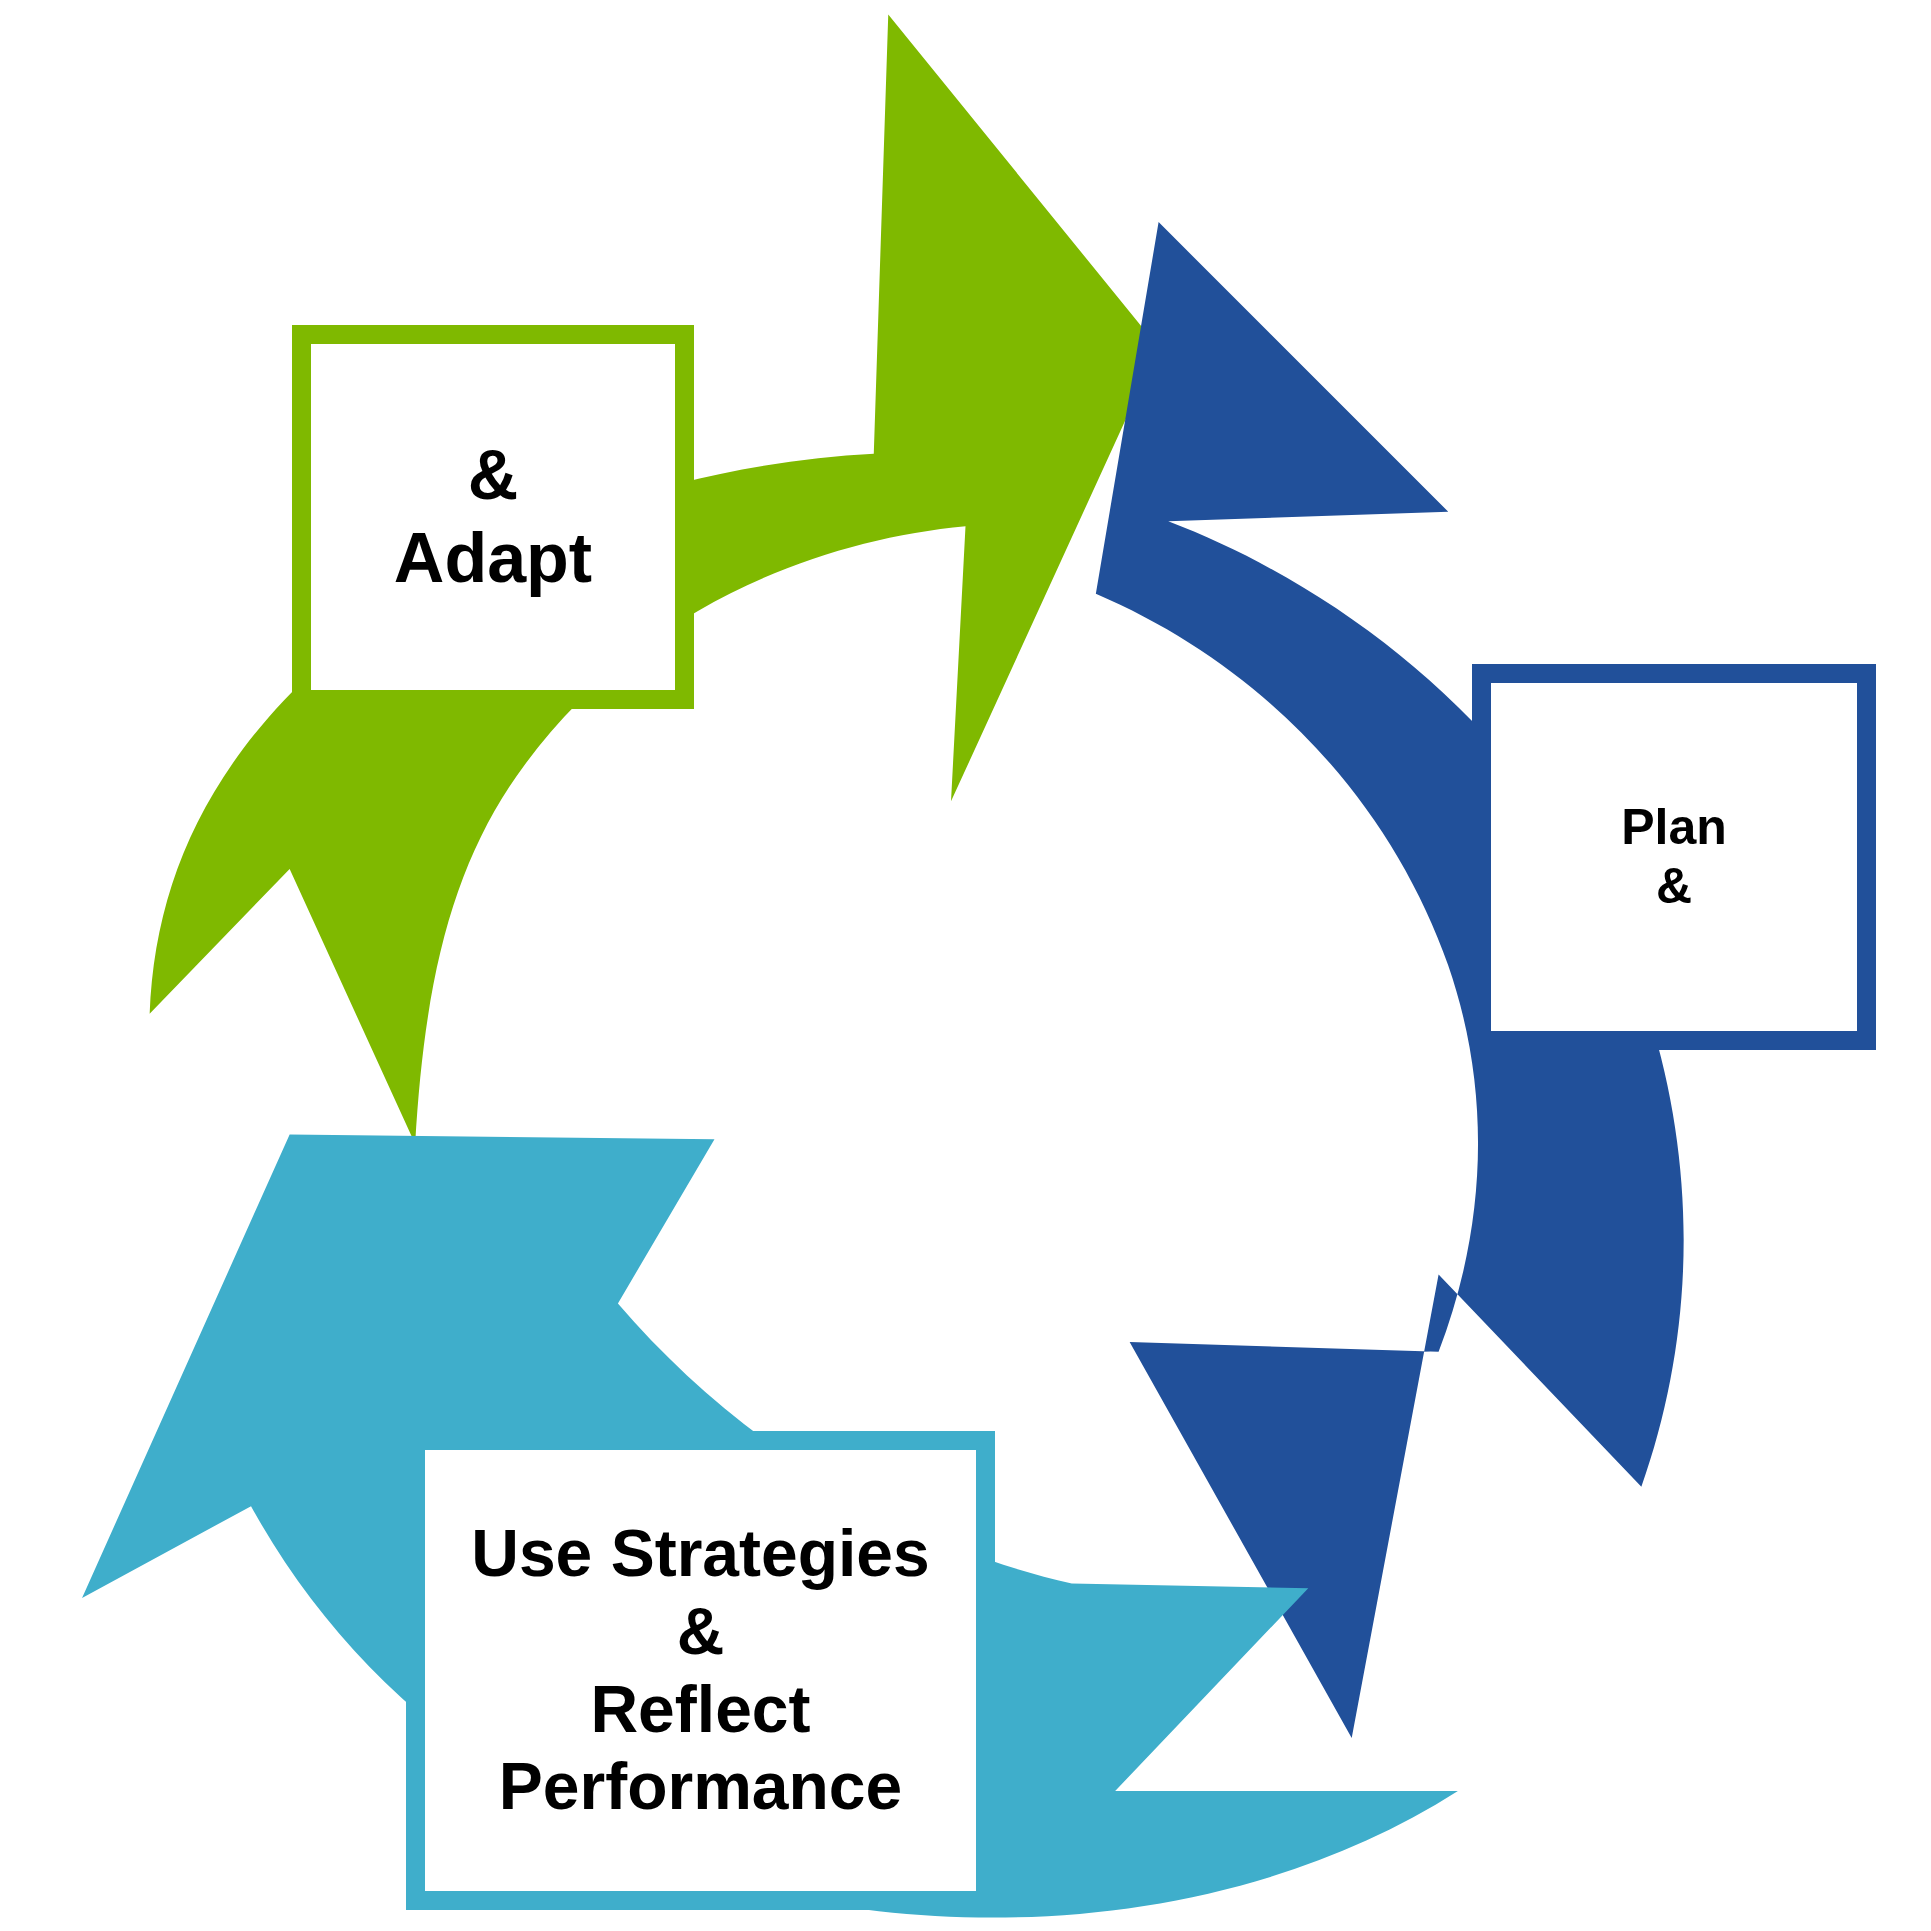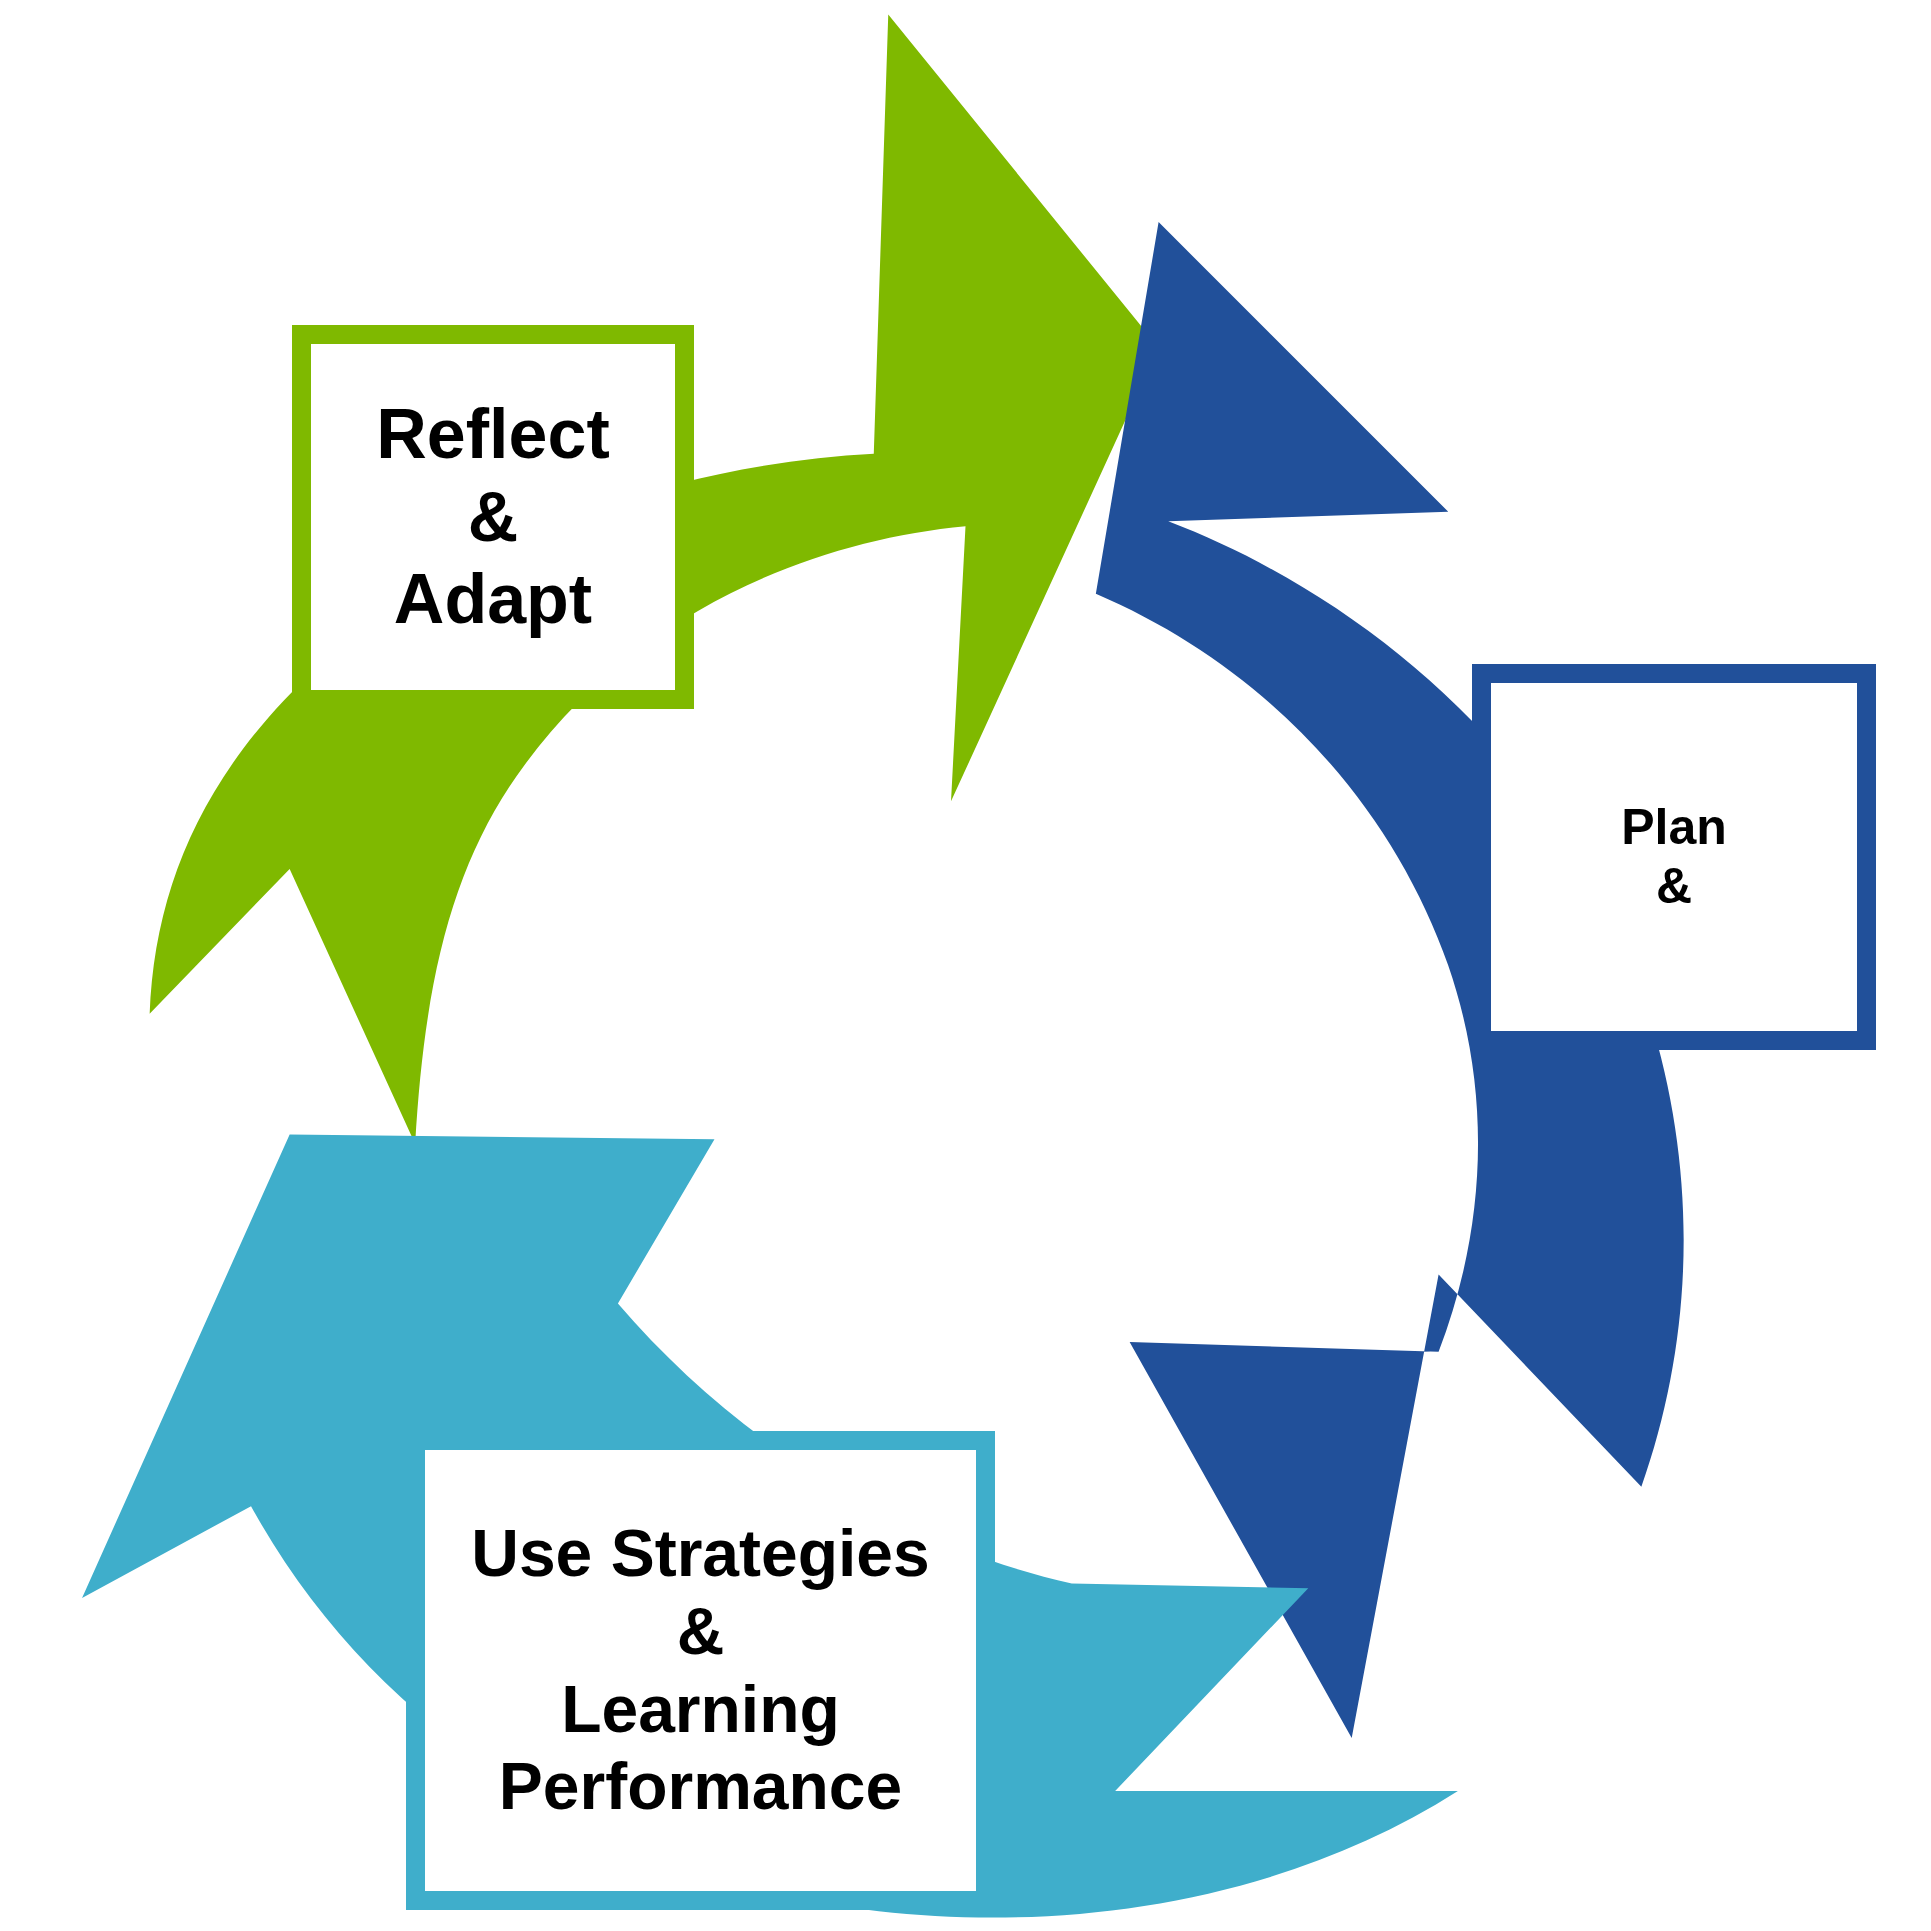--- a/index.html
+++ b/index.html
@@ -120,31 +120,30 @@
              L 1155 1855
              L 1510 1855
              C 1290 1995 1010 2010 800 1960
              C 560 1900 370 1760 260 1560
              L 85 1655
              Z"></path>
   </svg>
 
 
   <div id="box-reflect" class="label-box" style="border-color: rgb(127, 185, 0);">
-    <span class="ln">Reflect</span>
     <span class="ln">&amp;</span>
     <span class="ln">Adapt</span>
   </div>
 
   <div id="box-plan" class="label-box" style="border-color: rgb(33, 80, 154);">
     <span class="ln">Plan</span>
     <span class="ln">&amp;</span>
   </div>
 
   <div id="box-strategies" class="label-box" style="border-color: rgb(63, 174, 203);">
     <span class="ln">Use Strategies</span>
     <span class="ln">&amp;</span>
-    <span class="ln">Learning</span>
+    <span class="ln">Reflect</span>
     <span class="ln">Performance</span>
   </div>
 
 </div>
 
 
 </body></html>

